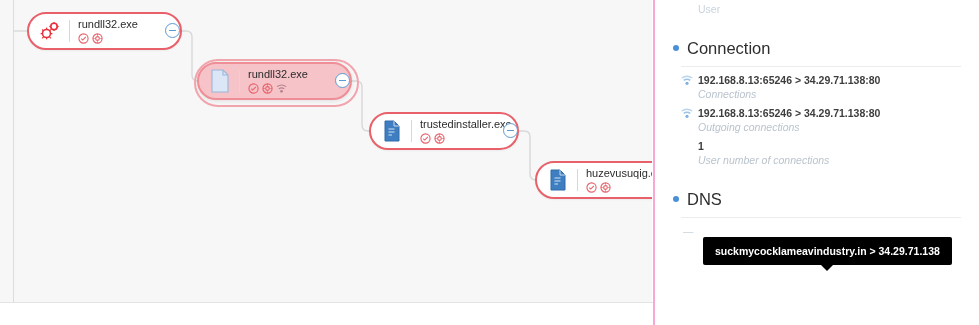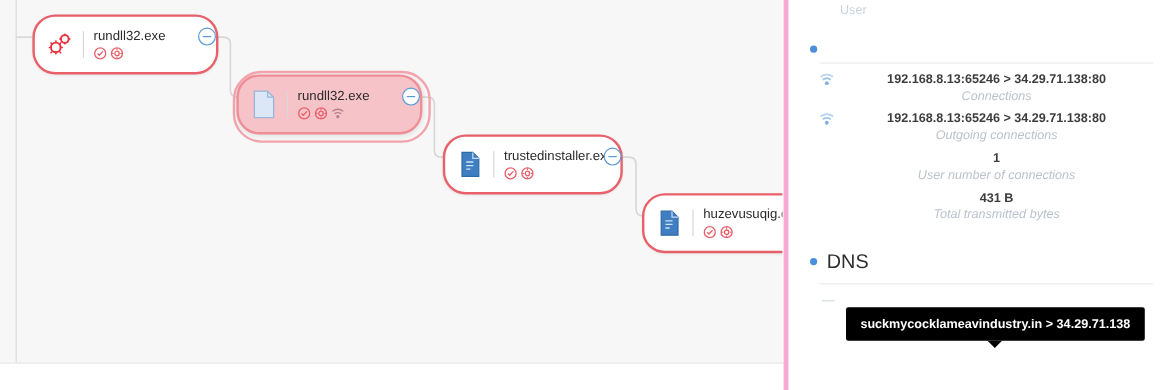--- a/index.html
+++ b/index.html
@@ -36,21 +36,21 @@
     left: 13px; top: 0;
     width: 1px; height: 302px;
     background: #dcdcdc;
   }
 
   
   .node {
     position: absolute;
     display: flex;
     align-items: center;
-    height: 50px;
+    height: 38px;
     border: 2px solid #e8606a;
     border-radius: 19px;
     background: #ffffff;
     padding: 0 4px 0 8px;
     box-shadow: 0 1px 2px rgba(0,0,0,0.05);
   }
   .node.selected {
     background: #f6c3c8;
     border-color: #ef8e97;
     box-shadow: 0 1px 4px rgba(0,0,0,0.10);
@@ -123,21 +123,21 @@
   #toggle-1 { left: 165px; top: 23px; }
   #toggle-2 { left: 335px; top: 73px; }
   #toggle-3 { left: 503px; top: 123px; }
 
   
   #details-panel {
     position: absolute;
     left: 653px; top: 0;
     width: 326px; height: 325px;
     background: #ffffff;
-    border-left: 4px solid #f9a8d4;
+    border-left: 2px solid #f9a8d4;
     overflow: hidden;
     padding: 0 18px;
   }
   .panel-orphan-label {
     font-size: 10.5px;
     color: #c9d3dd;
     padding: 2px 0 0 25px;
     line-height: 14px;
   }
   .section-head {
@@ -161,21 +161,20 @@
   .section-rule {
     height: 1px;
     background: #ececec;
     margin: 0 0 7px 8px;
   }
 
   .kv {
     padding-left: 25px;
     margin-bottom: 6px;
     position: relative;
-    text-align: center;
   }
   .kv-value {
     font-size: 10.5px;
     color: #3d3d3d;
     font-weight: bold;
     line-height: 13px;
     white-space: nowrap;
   }
   .kv-value.plain { font-weight: bold; }
   .kv-label {
@@ -416,20 +415,21 @@
   </div>
 
   <div id="bottom-strip"></div>
 
   <div id="details-panel">
 
     <div class="panel-orphan-label">User</div>
 
     <div class="section-head">
       <span class="section-bullet"></span>
+      <span class="section-title">Connection</span>
     </div>
     <div class="section-rule"></div>
 
     <div class="kv">
       <svg class="wifi-ico" viewBox="0 0 12 11">
         <path d="M0.8,3 Q6,-0.6 11.2,3" fill="none" stroke="#b9d4ef" stroke-width="1.5"></path>
         <path d="M2.7,5.4 Q6,3 9.3,5.4" fill="none" stroke="#9cc3e8" stroke-width="1.5"></path>
         <circle cx="6" cy="8.3" r="1.6" fill="#7fb2e3"></circle>
       </svg>
       <div class="kv-value">192.168.8.13:65246 &gt; 34.29.71.138:80</div>
@@ -444,24 +444,20 @@
       </svg>
       <div class="kv-value">192.168.8.13:65246 &gt; 34.29.71.138:80</div>
       <div class="kv-label">Outgoing connections</div>
     </div>
 
     <div class="kv">
       <div class="kv-value plain">1</div>
       <div class="kv-label">User number of connections</div>
     </div>
 
-    <div class="kv">
-      <div class="kv-value plain">431 B</div>
-      <div class="kv-label">Total transmitted bytes</div>
-    </div>
 
     <div class="kv">
     </div>
 
     <div class="section-head">
       <span class="section-bullet"></span>
       <span class="section-title">DNS</span>
     </div>
     <div class="section-rule"></div>
 

